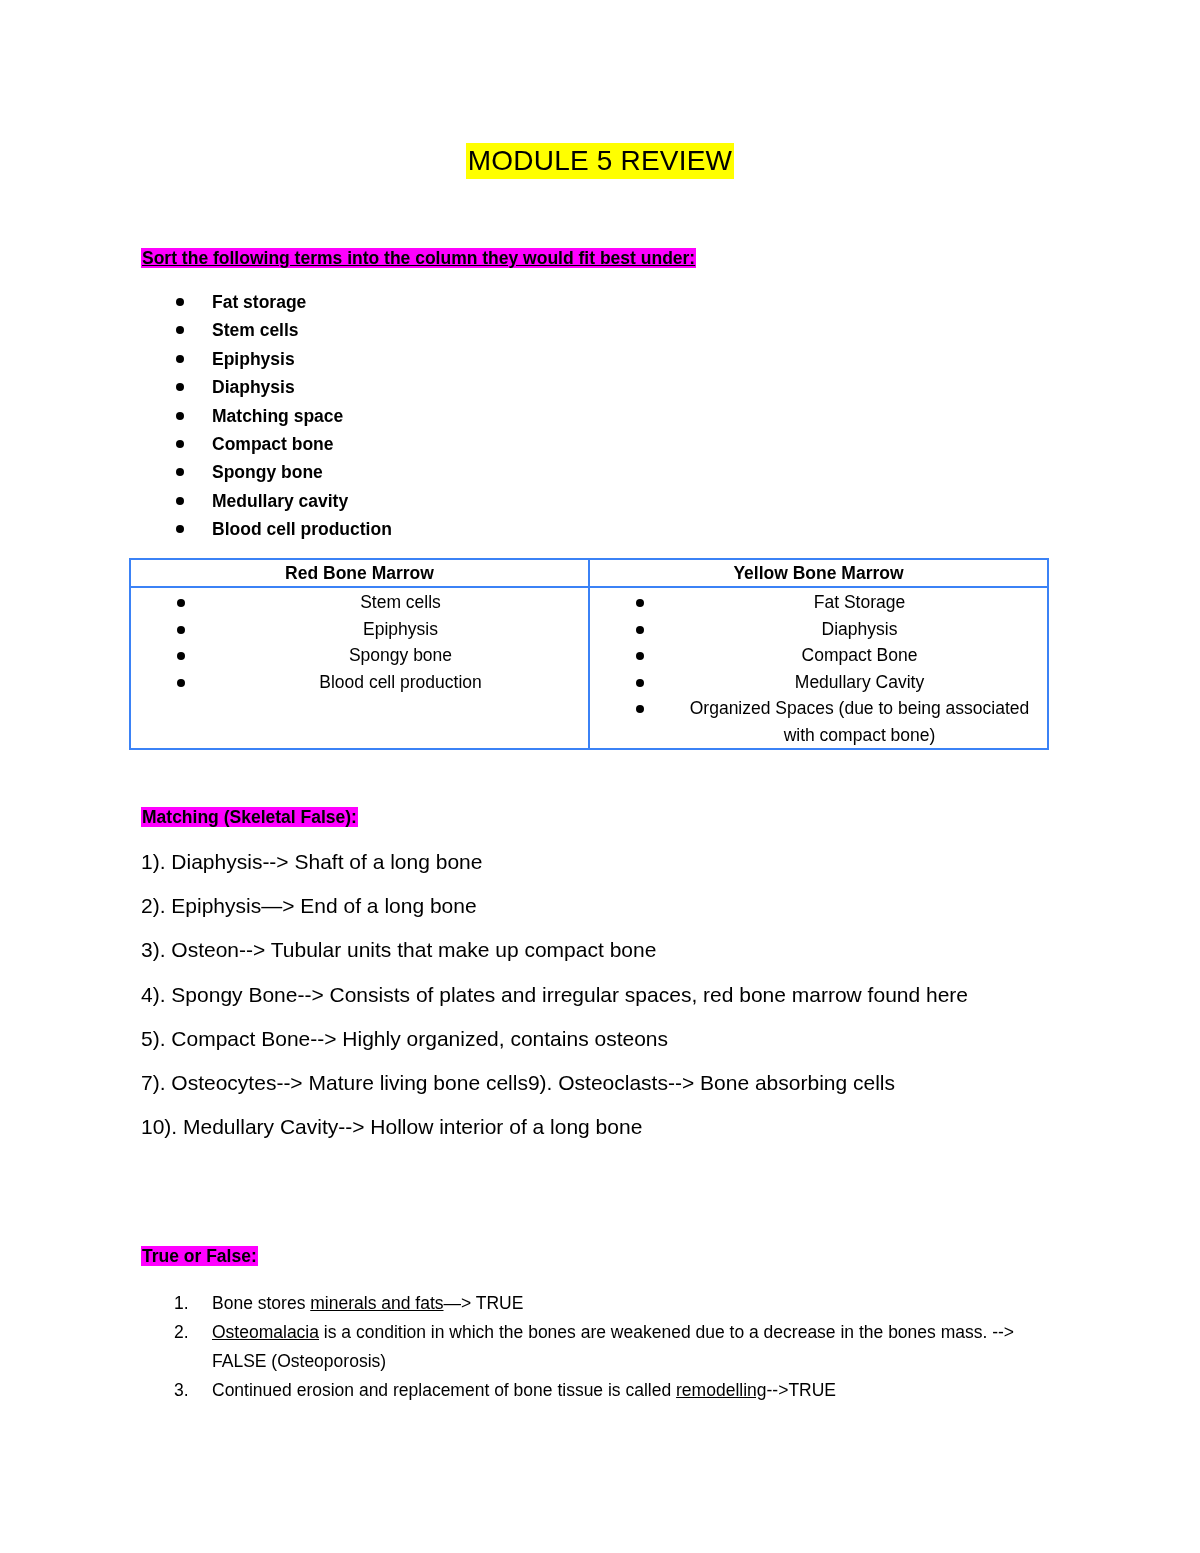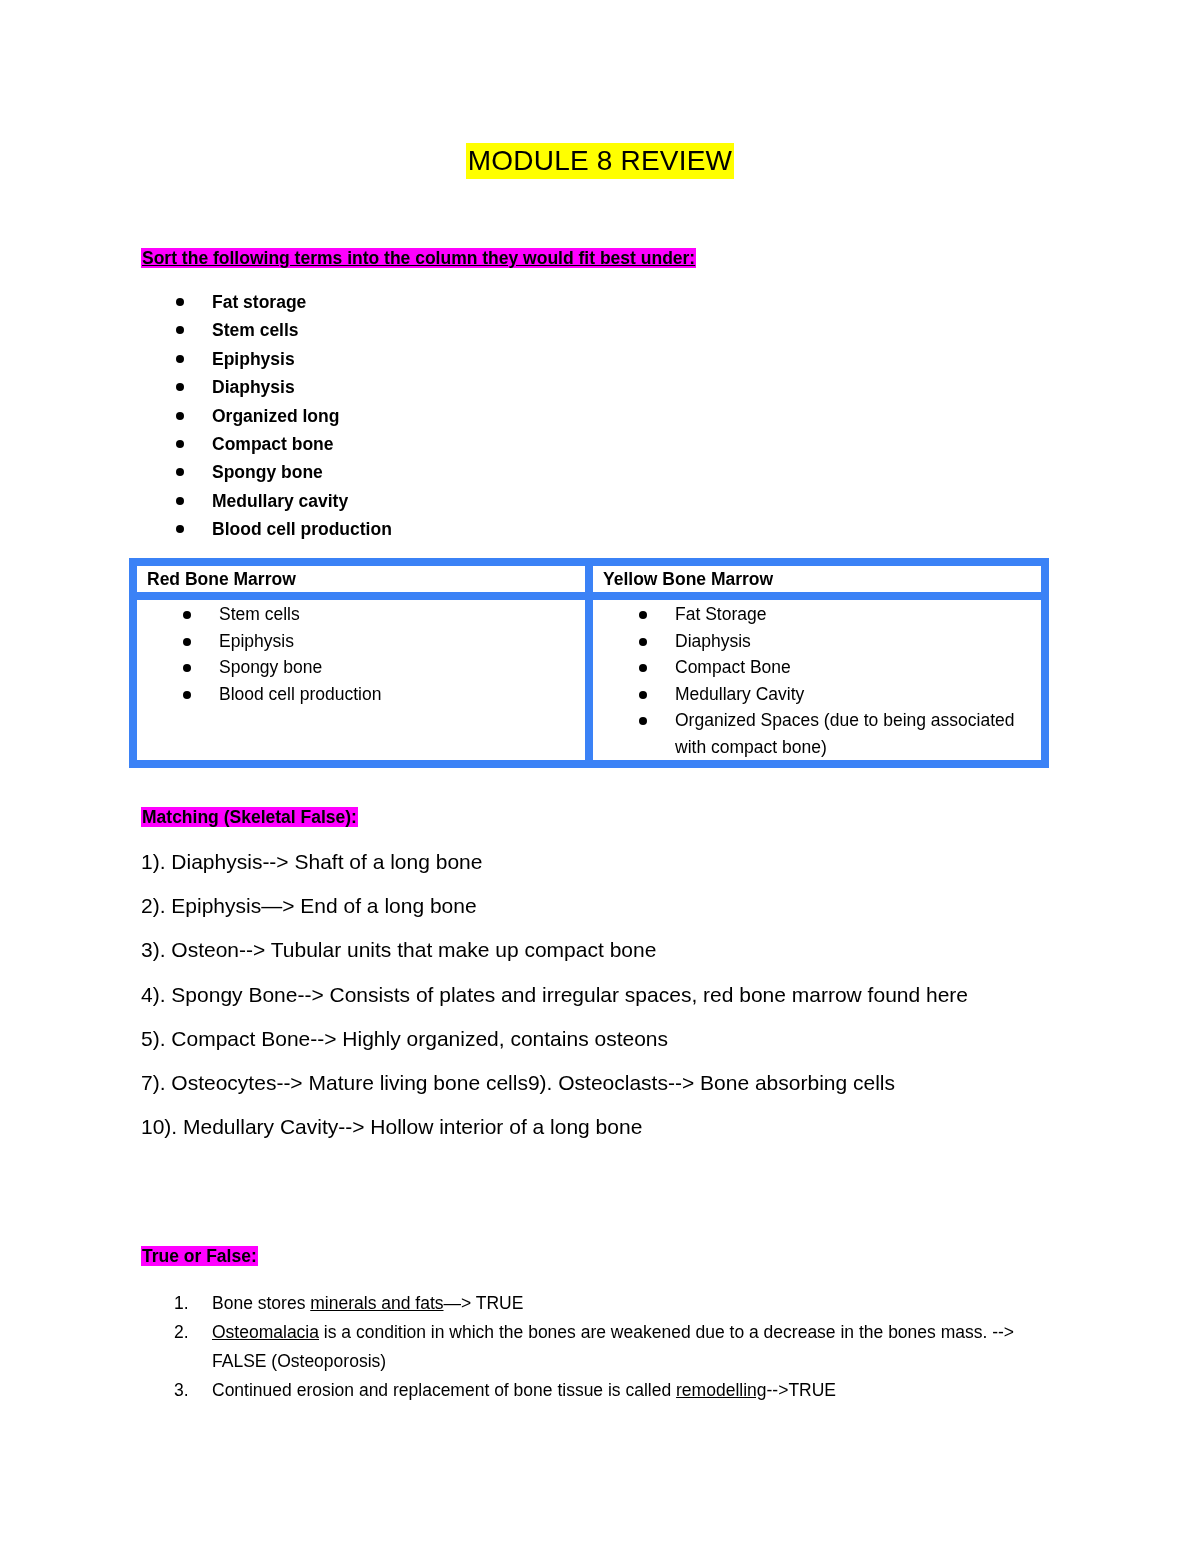--- a/index.html
+++ b/index.html
@@ -78,22 +78,22 @@
     table.sort-table {
       position: absolute;
       left: 129px;
       top: 558px;
       width: 920px;
       border-collapse: collapse;
       font-size: 17.5px;
     }
     table.sort-table th,
     table.sort-table td {
-      border: 8px solid #3b82f6;
-      text-align: left;
+      border: 2px solid #3b82f6;
+      text-align: center;
       vertical-align: top;
       width: 50%;
     }
     table.sort-table th {
       font-weight: bold;
       height: 25px;
       line-height: 25px;
       padding: 1px 10px 0 10px;
     }
     table.sort-table td {
@@ -148,33 +148,33 @@
       top: 0;
     }
     .u { text-decoration: underline; }
   </style>
 </head>
 <body>
 
 <div class="page">
 
   <div class="title-wrap">
-    <span class="title">MODULE 8 REVIEW</span>
+    <span class="title">MODULE 5 REVIEW</span>
   </div>
 
   <div class="section-head" style="top:246px;text-decoration:underline;">
     <span class="hl-magenta">Sort the following terms into the column they would fit best under:</span>
   </div>
 
   <ul class="bullets">
     <li>Fat storage</li>
     <li>Stem cells</li>
     <li>Epiphysis</li>
     <li>Diaphysis</li>
-    <li>Organized long</li>
+    <li>Matching space</li>
     <li>Compact bone</li>
     <li>Spongy bone</li>
     <li>Medullary cavity</li>
     <li>Blood cell production</li>
   </ul>
 
   <table class="sort-table">
     <thead>
       <tr>
         <th>Red Bone Marrow</th>

